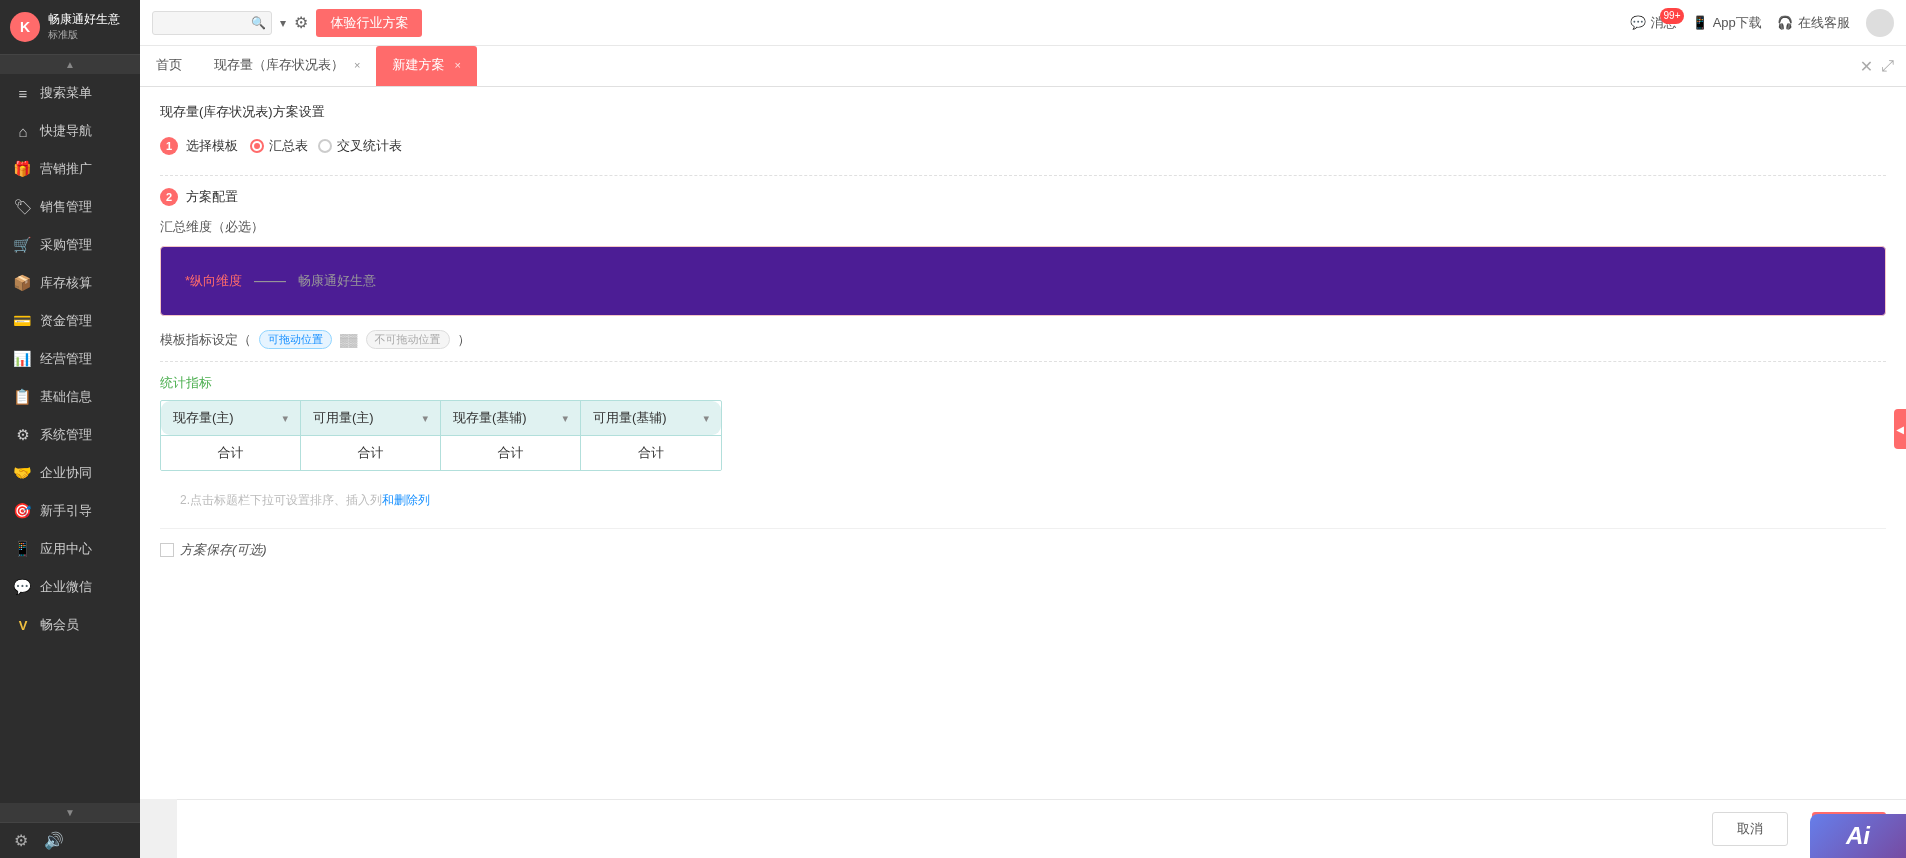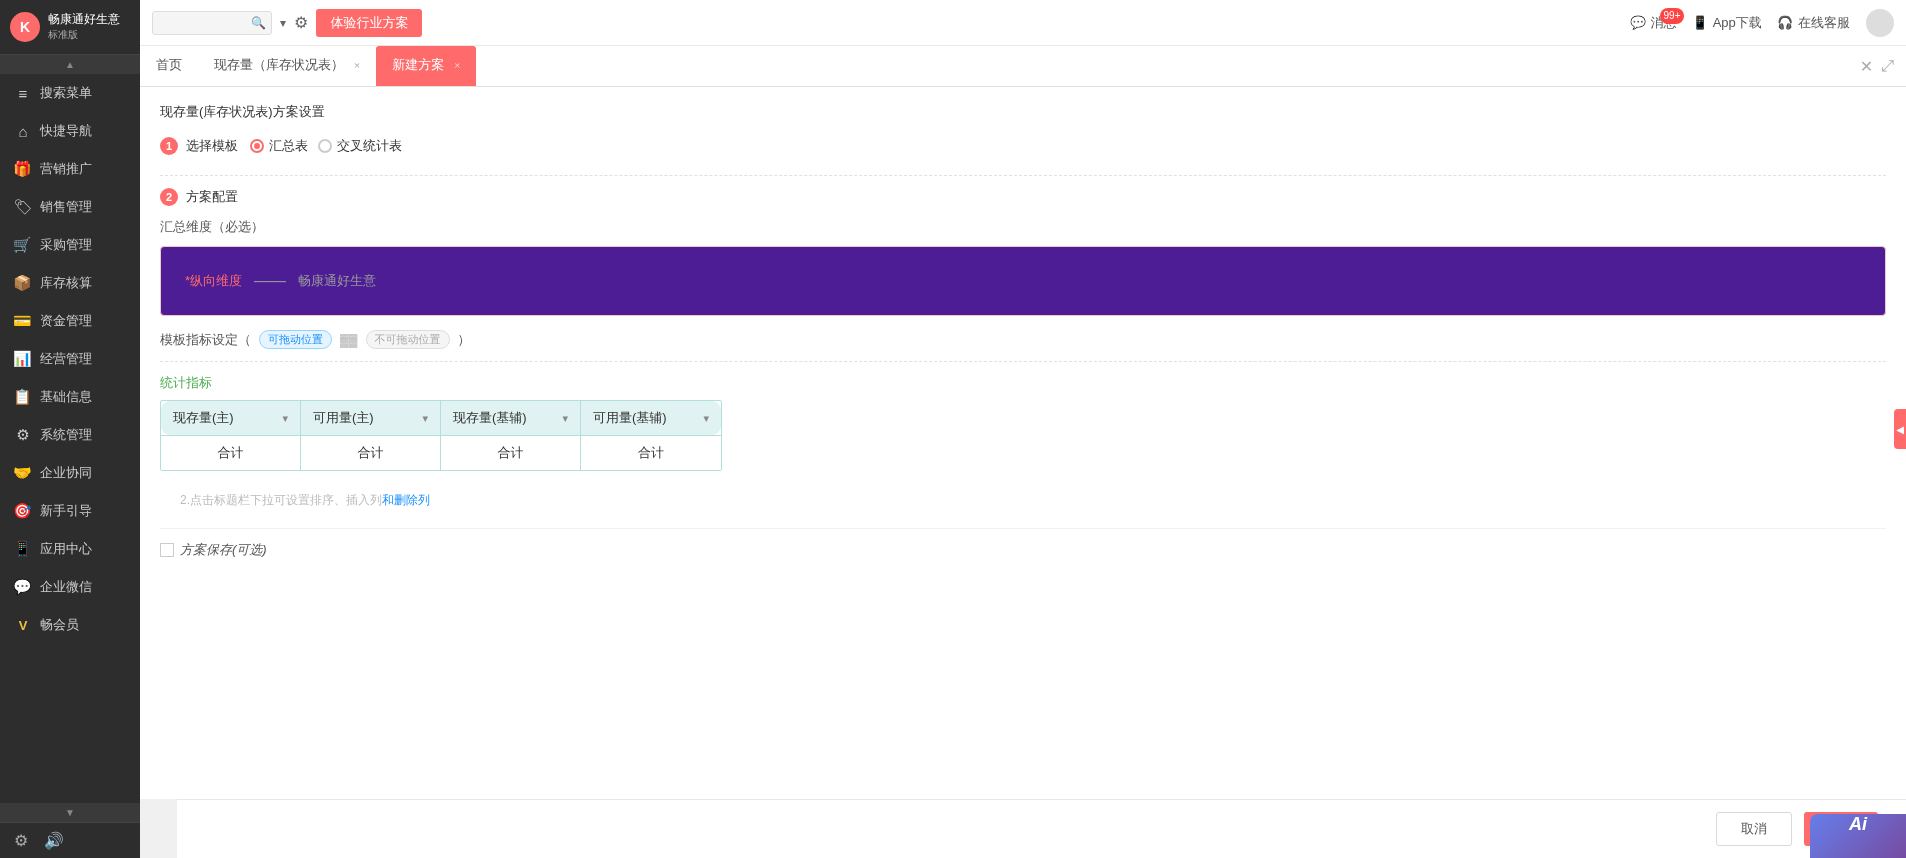--- a/index.html
+++ b/index.html
@@ -201,21 +201,20 @@
     .tab {
       padding: 10px 16px;
       font-size: 13px;
       color: #555;
       cursor: pointer;
       border-bottom: 2px solid transparent;
       display: flex;
       align-items: center;
       gap: 6px;
       white-space: nowrap;
-      font-family: Liberation Serif, serif;
     }
     .tab-new {
       background: #ff6b6b;
       color: white !important;
       border-bottom: 2px solid #ff6b6b !important;
       border-radius: 3px 3px 0 0;
       padding: 10px 16px;
     }
     .tab-close {
       font-size: 11px;
@@ -459,24 +458,24 @@
       width: 14px;
       height: 14px;
       border: 1px solid #ccc;
       background: #fff;
       cursor: pointer;
     }
 
     
     .footer {
       background: #fff;
-      padding: 12px 28px;
+      padding: 12px 20px;
       display: flex;
       justify-content: flex-end;
-      gap: 12px;
+      gap: 24px;
       border-top: 1px solid #e8e8e8;
       flex-shrink: 0;
       margin-left: 37px;
     }
     .btn-cancel {
       background: #fff;
       border: 1px solid #d9d9d9;
       color: #555;
       padding: 7px 24px;
       border-radius: 3px;
@@ -496,23 +495,23 @@
     
     .ai-float {
       position: fixed;
       bottom: 0;
       right: 0;
       width: 96px;
       height: 44px;
       background: linear-gradient(135deg, #667eea 0%, #764ba2 100%);
       color: white;
       display: flex;
-      align-items: flex-start;
+      align-items: center;
       justify-content: center;
-      font-size: 18px;
+      font-size: 24px;
       font-style: italic;
       font-weight: bold;
       cursor: pointer;
       border-radius: 8px 0 0 0;
     }
 
     
     .right-panel-toggle {
       position: absolute;
       right: 0;

